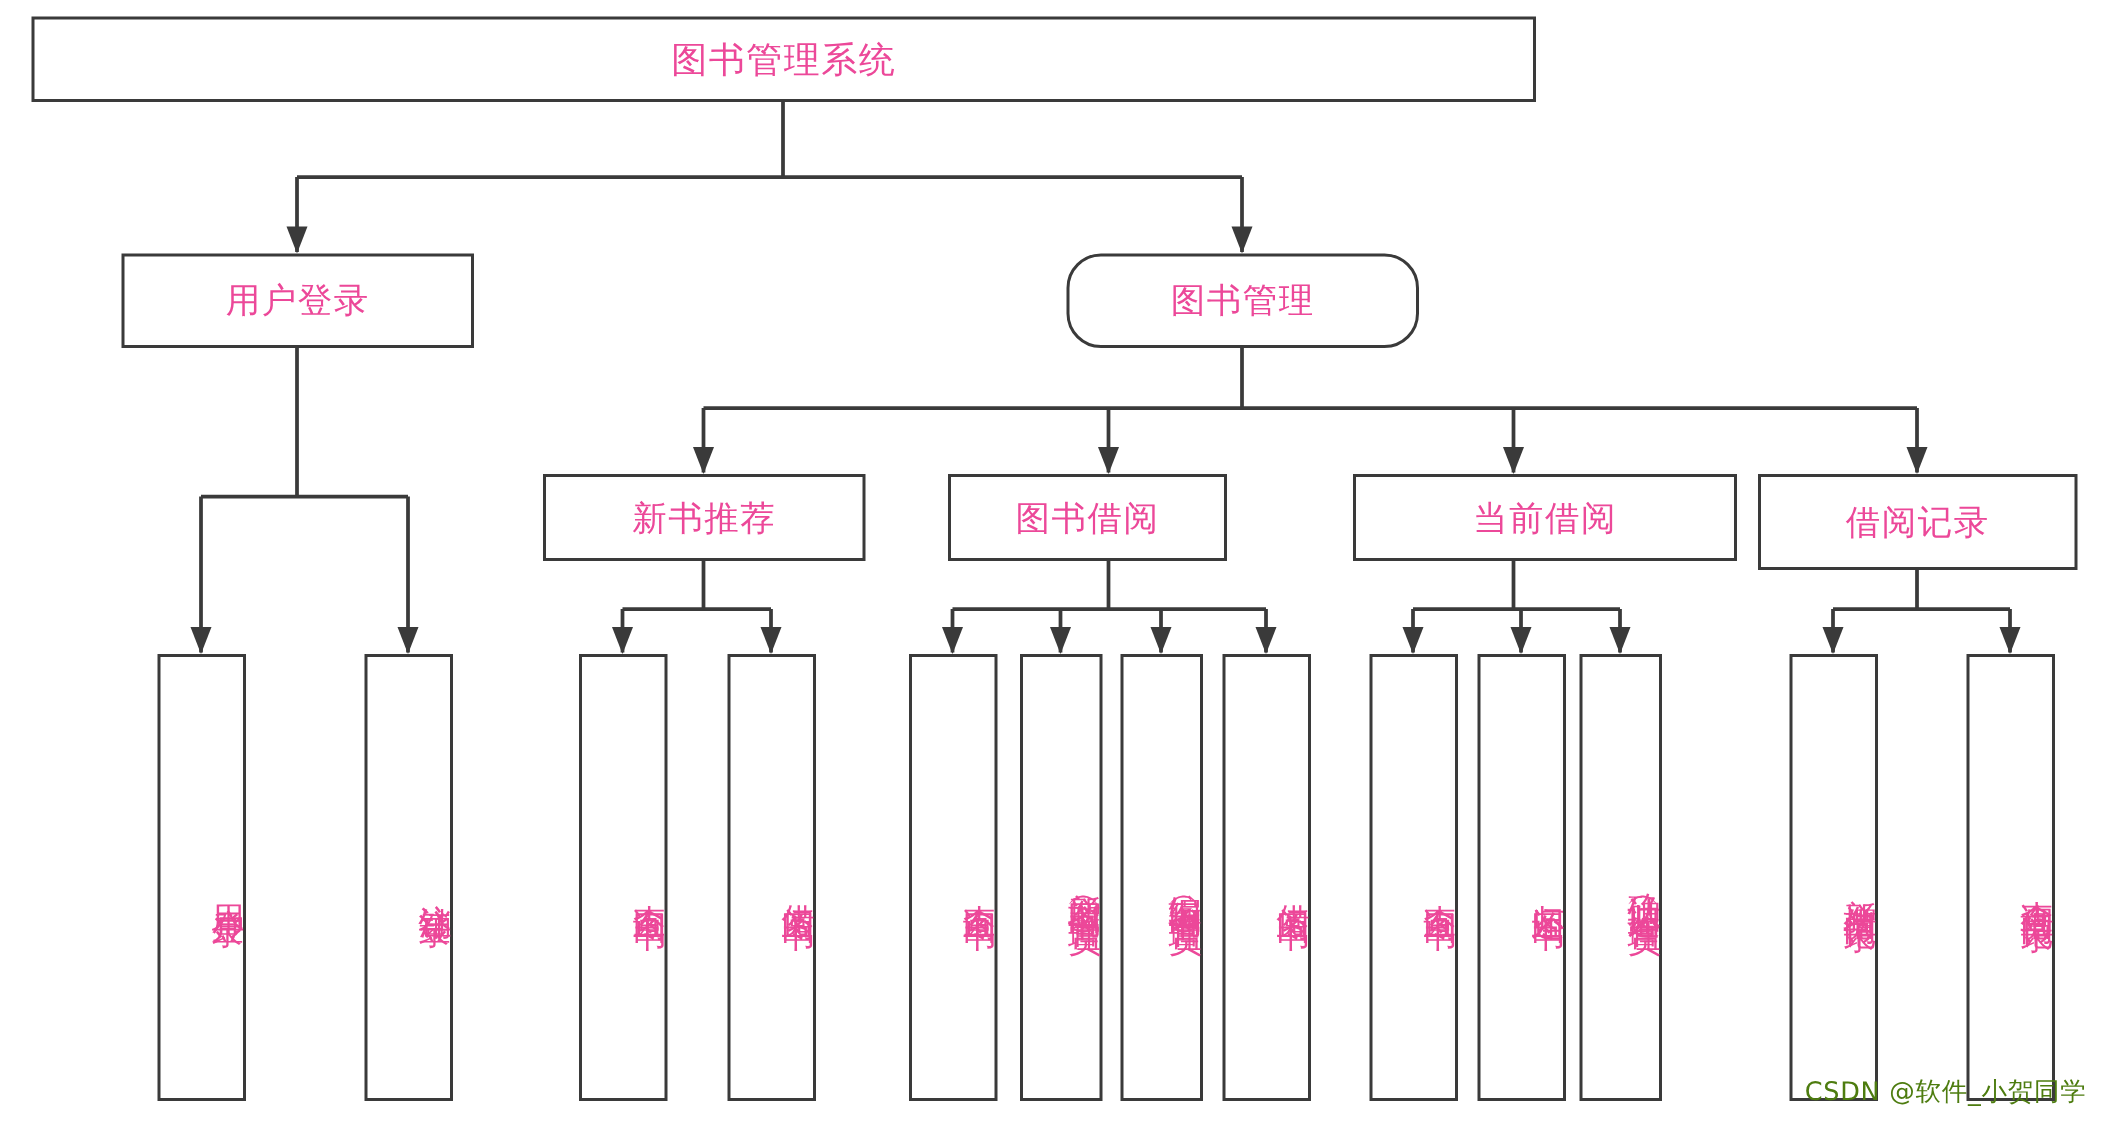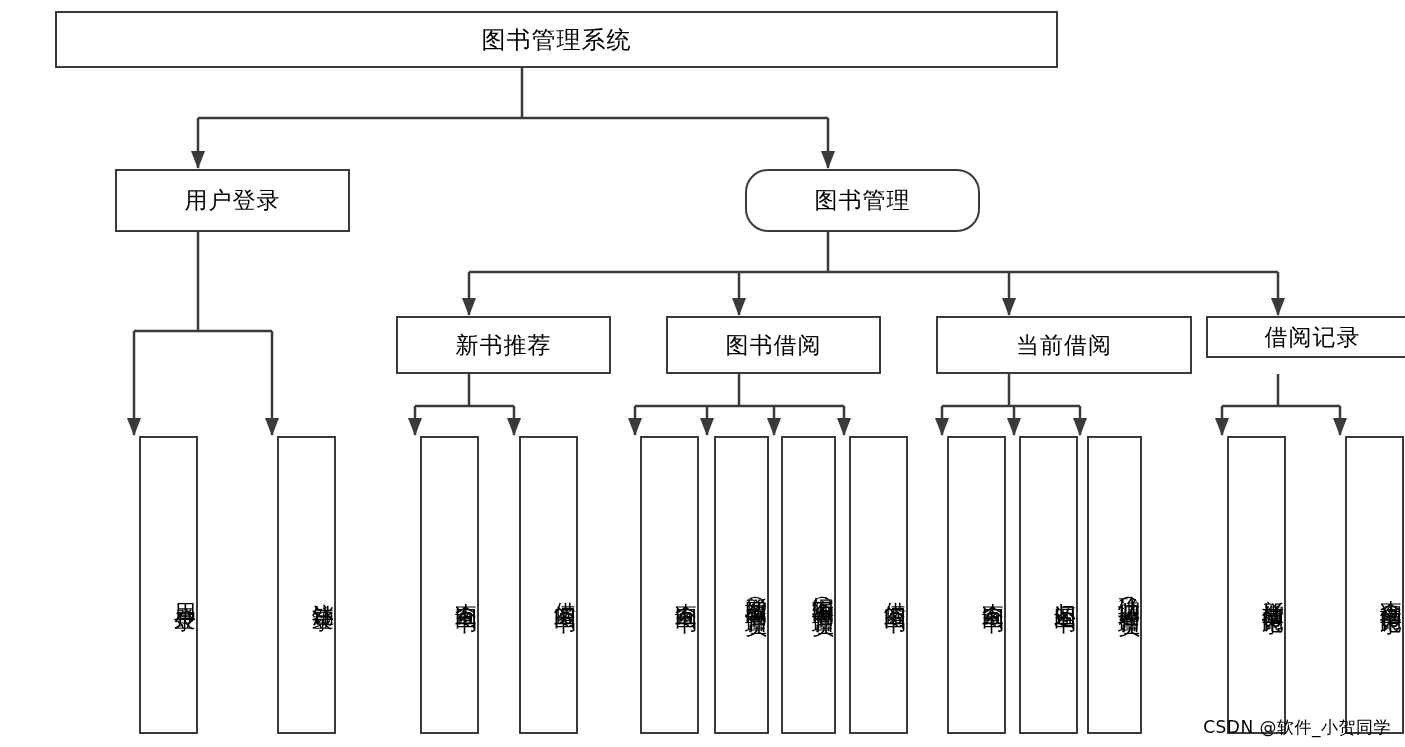--- a/index.html
+++ b/index.html
@@ -22,22 +22,21 @@
     height: 747px;
   }
   .node {
     position: absolute;
     box-sizing: border-box;
     border: 2.5px solid #3a3a3a;
     background: #ffffff;
     display: flex;
     align-items: center;
     justify-content: center;
-    color: #000000;
-    margin-left: 34px;
+    color: #ec4899;
   }
   .node.horiz {
     font-size: 23px;
     letter-spacing: 1px;
   }
   .node.vert {
     writing-mode: vertical-rl;
     text-orientation: upright;
     font-size: 22px;
     letter-spacing: 3px;
@@ -52,21 +51,21 @@
     white-space: nowrap;
   }
   .node.root {
     font-size: 24px;
   }
   #watermark {
     position: absolute;
     right: 14px;
     bottom: 8px;
     font-size: 17px;
-    color: #000000;
+    color: #4d7c0f;
     letter-spacing: 0.5px;
     white-space: nowrap;
   }
 </style>
 </head>
 <body>
 
 <svg id="canvas" viewBox="0 0 1405 747" xmlns="http://www.w3.org/2000/svg">
     <line x1="522" y1="68" x2="522" y2="118" stroke="#3a3a3a" stroke-width="2.5"></line>
     <line x1="198" y1="118" x2="828" y2="118" stroke="#3a3a3a" stroke-width="2.5"></line>
@@ -128,27 +127,27 @@
     </div>
     <div class="node horiz" style="left: 81px; top: 169px; width: 235px; height: 63px;">
       <span class="">用户登录</span>
     </div>
     <div class="node horiz" style="left: 711px; top: 169px; width: 235px; height: 63px; border-radius: 23px;">
       <span class="">图书管理</span>
     </div>
     <div class="node horiz" style="left: 362px; top: 316px; width: 215px; height: 58px; justify-content: center;">
       <span class="">新书推荐</span>
     </div>
-    <div class="node horiz" style="left: 632px; top: 316px; width: 215px; height: 58px;">
+    <div class="node horiz" style="left: 632px; top: 316px; width: 186px; height: 58px;">
       <span class="">图书借阅</span>
     </div>
     <div class="node horiz" style="left: 902px; top: 316px; width: 256px; height: 58px;">
       <span class="">当前借阅</span>
     </div>
-    <div class="node horiz" style="left: 1172px; top: 316px; width: 213px; height: 42px; justify-content: center;">
+    <div class="node horiz" style="left: 1172px; top: 316px; width: 213px; height: 64px; justify-content: center;">
       <span class="">借阅记录</span>
     </div>
     <div class="node vert" style="left: 105px; top: 436px; width: 59px; height: 298px;">
       <span class="vtext">用户登录</span>
     </div>
     <div class="node vert" style="left: 243px; top: 436px; width: 59px; height: 298px;">
       <span class="vtext">注销登录</span>
     </div>
     <div class="node vert" style="left: 386px; top: 436px; width: 59px; height: 298px;">
       <span class="vtext">查询图书</span>

